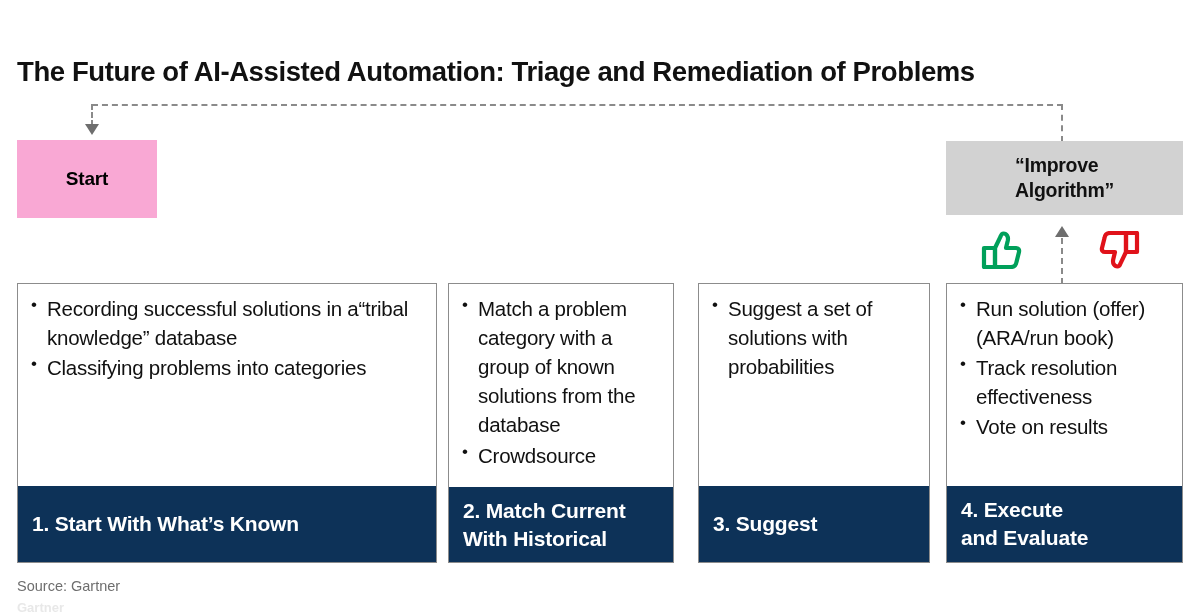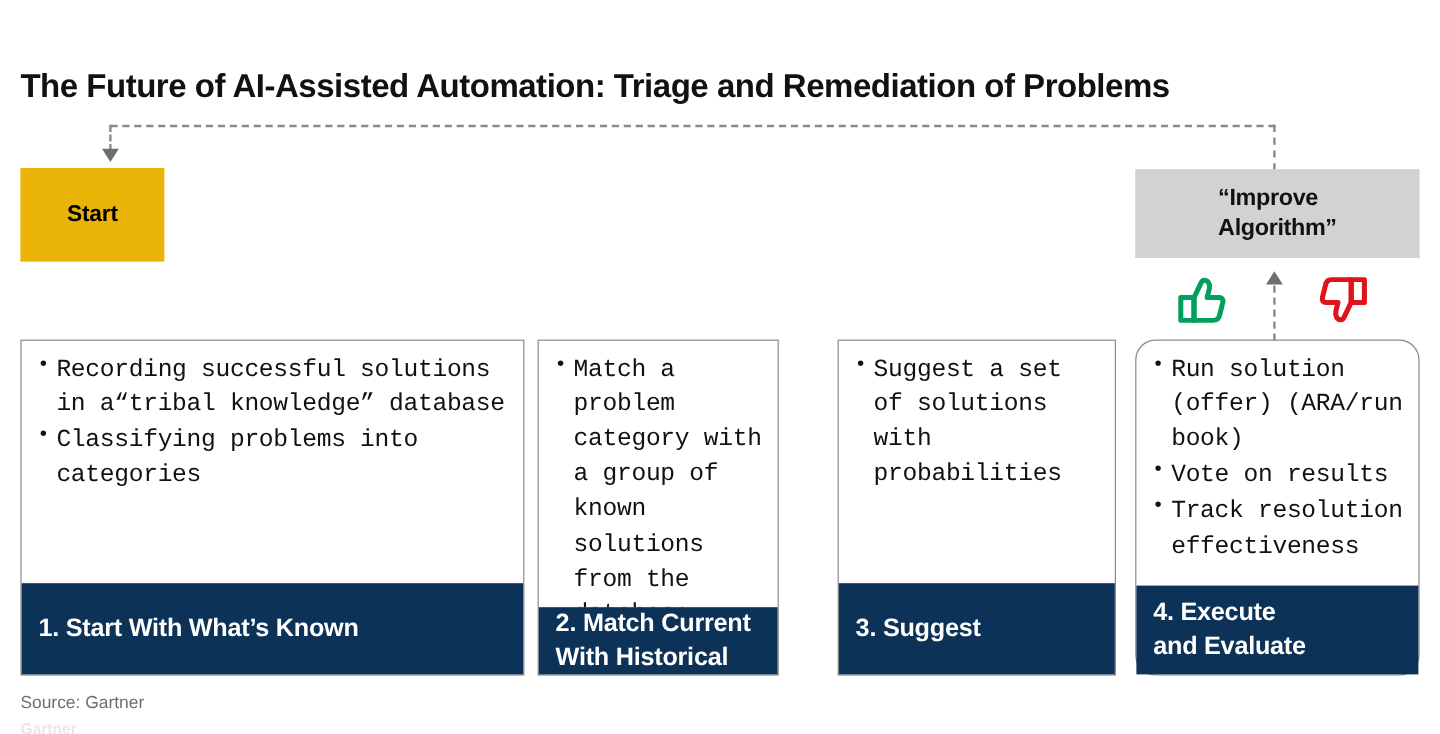--- a/index.html
+++ b/index.html
@@ -23,22 +23,22 @@
     letter-spacing:-0.4px;
     color:#111111;
     white-space:nowrap;
     margin-top:48px;
   }
 
   
   .start-box{
     position:absolute;
     left:17px; top:140px;
-    width:120px; height:78px;
-    background:#eab308;
+    width:140px; height:78px;
+    background:#f9a8d4;
     display:flex; align-items:center; justify-content:center;
   }
   .start-box span{
     font-size:19px; font-weight:bold; color:#000;
     letter-spacing:-0.2px;
   }
 
   .improve-box{
     position:absolute;
     left:946px; top:141px;
@@ -108,21 +108,20 @@
     background:#ffffff;
     border:1.6px solid #8C8C8C;
     box-sizing:border-box;
     display:flex;
     flex-direction:column;
   }
   .card-body{
     flex:1 1 auto;
     padding:10px 12px 20px 12px;
     overflow:hidden;
-    font-family:Liberation Mono, monospace;
   }
   .card-body ul{
     margin:0; padding:0; list-style:none;
   }
   .card-body li{
     position:relative;
     padding-left:17px;
     font-size:20.5px;
     line-height:1.42;
     color:#111;
@@ -148,23 +147,23 @@
   .card-foot .foot-text{
     font-size:21px;
     font-weight:bold;
     line-height:1.33;
     letter-spacing:-0.2px;
     white-space:pre-line;
   }
 
   
   #card-1{left:17px;  width:420px; height:280px;}
-  #card-2{left:448px; width:201px; height:280px;}
+  #card-2{left:448px; width:226px; height:280px;}
   #card-3{left:698px; width:232px; height:280px;}
-  #card-4{left:946px; width:237px; height:280px;border-radius:17px;}
+  #card-4{left:946px; width:237px; height:280px;}
 
   
   .source{
     position:absolute;
     left:17px; top:578px;
     font-size:14.5px;
     color:#6E6E6E;
   }
   .cutoff{
     position:absolute;
@@ -250,22 +249,22 @@
     </div>
     <div class="card-foot">
       <span class="foot-text">3.  Suggest</span>
     </div>
   </div>
 
   <div class="card" id="card-4">
     <div class="card-body">
       <ul>
         <li>Run solution (offer) (ARA/run book)</li>
+        <li>Track resolution effectiveness</li>
         <li>Vote on results</li>
-        <li>Track resolution effectiveness</li>
       </ul>
     </div>
     <div class="card-foot">
       <span class="foot-text">4.  Execute
       and Evaluate</span>
     </div>
   </div>
 
   <div class="source">Source: Gartner</div>
   <div class="cutoff">Gartner</div>

